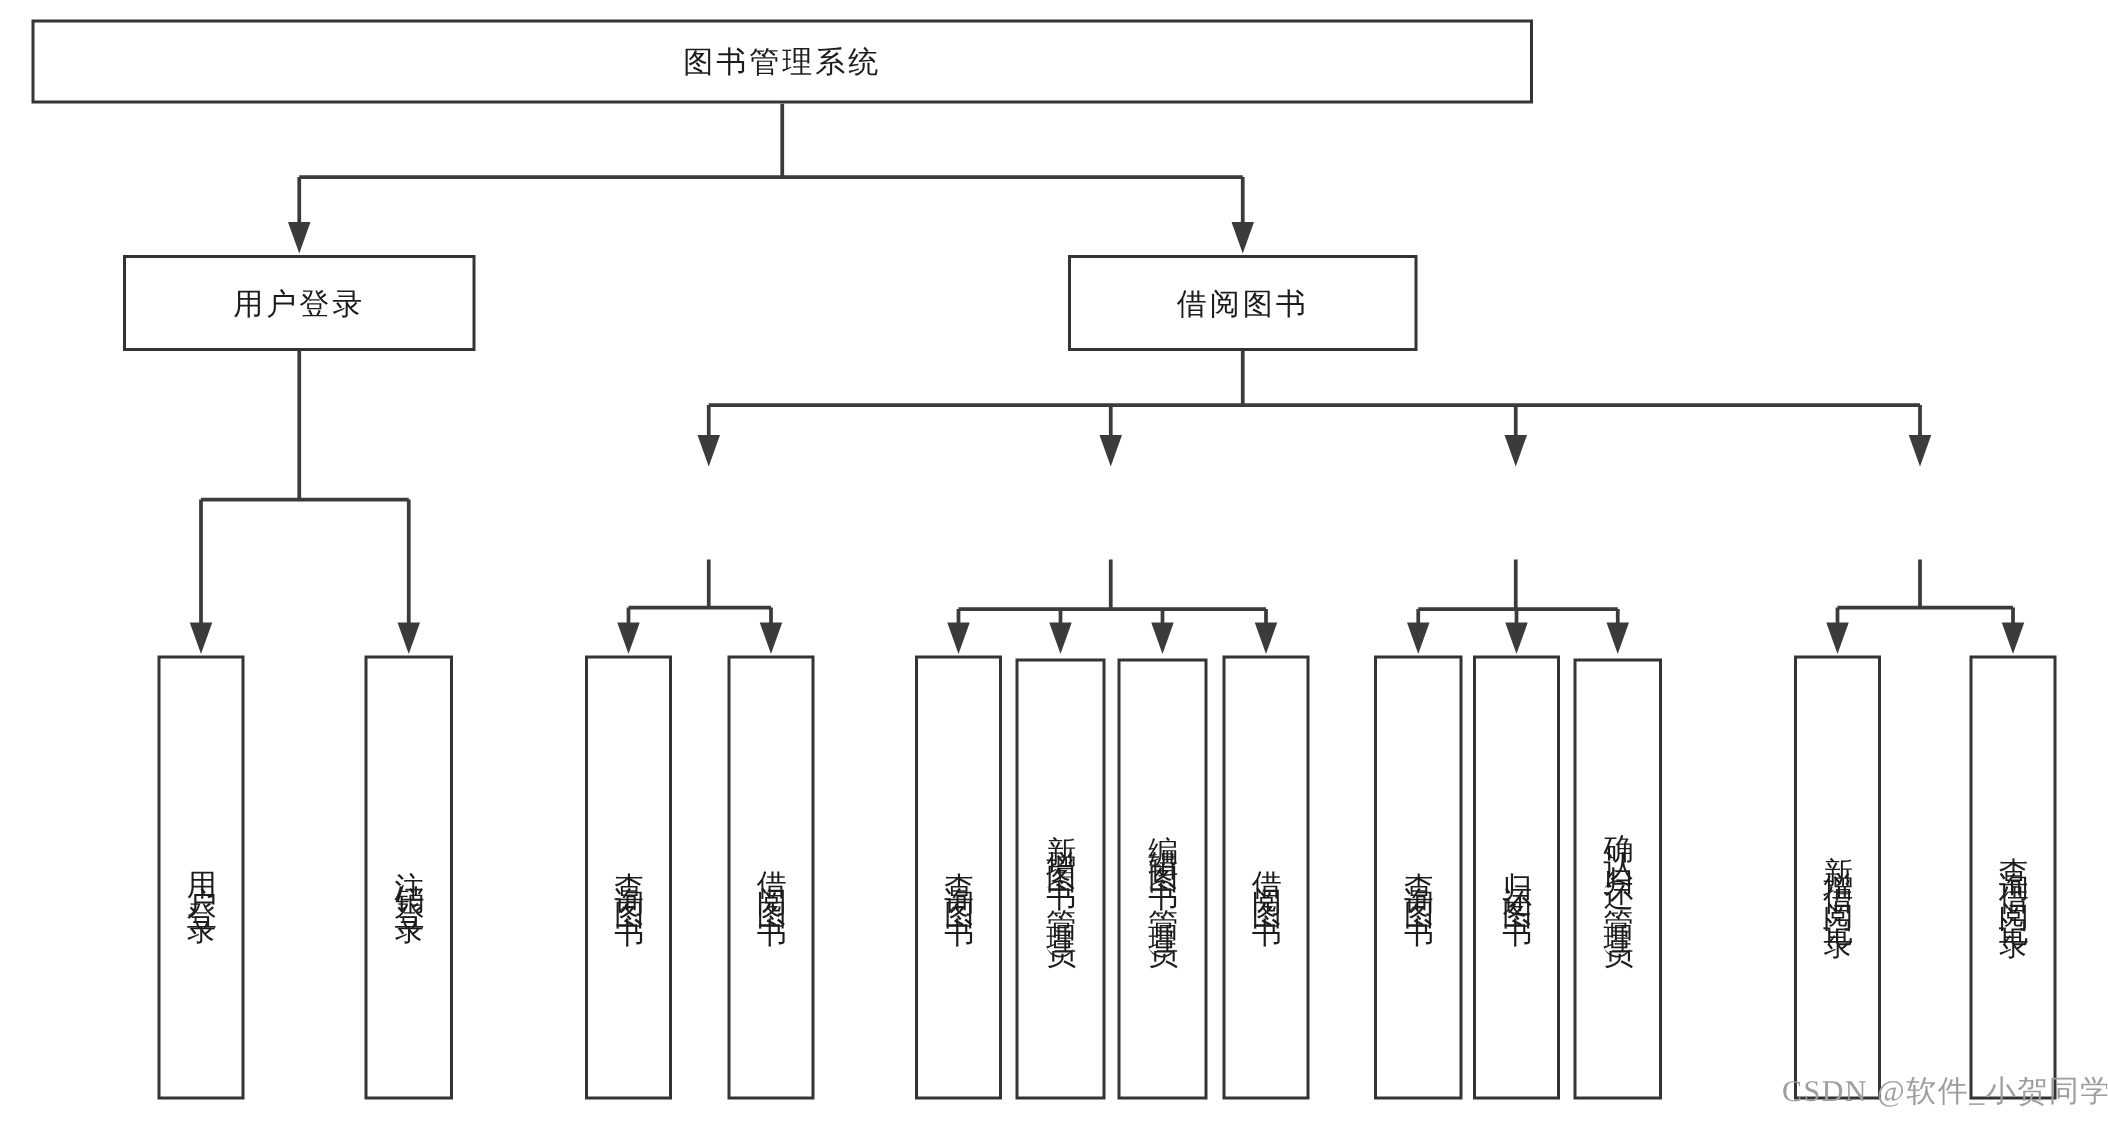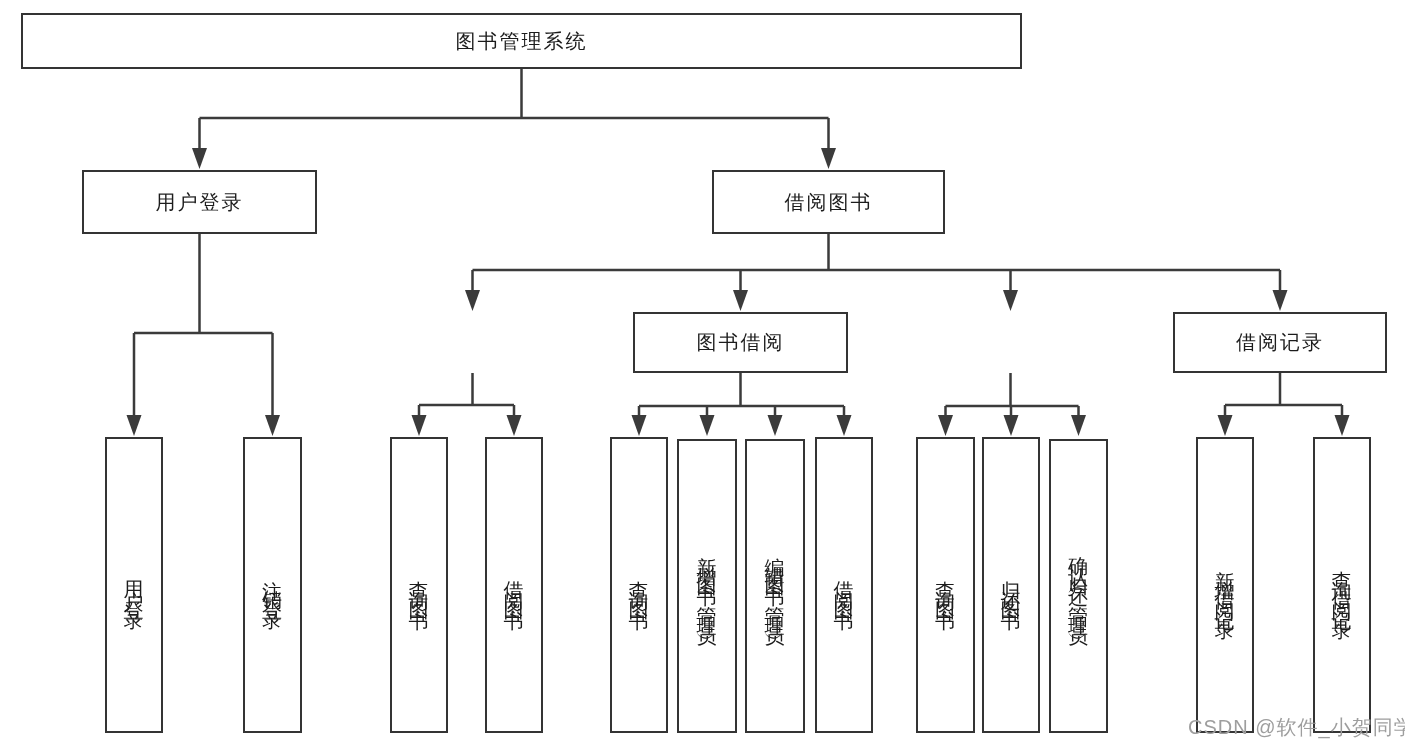--- a/index.html
+++ b/index.html
@@ -6,21 +6,21 @@
     margin: 0;
     padding: 0;
     background: #ffffff;
   }
   .canvas {
     position: relative;
     width: 1405px;
     height: 747px;
     background: #ffffff;
     overflow: hidden;
-    font-family: Liberation Sans, sans-serif;
+    font-family: Liberation Serif, serif;
     color: #1c1c1c;
   }
   .connectors {
     position: absolute;
     left: 0;
     top: 0;
     z-index: 1;
   }
   .node {
     position: absolute;
@@ -104,26 +104,20 @@
     <span>图书管理系统</span>
   </div>
 
   <div class="node hbox" style="left:82px;top:170px;width:235px;height:64px">
     <span>用户登录</span>
   </div>
   <div class="node hbox" style="left:712px;top:170px;width:233px;height:64px">
     <span>借阅图书</span>
   </div>
 
-  <div class="node hbox" style="left:633px;top:312px;width:215px;height:61px">
-    <span>图书借阅</span>
-  </div>
-  <div class="node hbox" style="left:1173px;top:312px;width:214px;height:61px">
-    <span>借阅记录</span>
-  </div>
 
   <div class="node vbox" style="left:105px;top:437px;width:58px;height:296px">
     <span>用户登录</span>
   </div>
   <div class="node vbox" style="left:243px;top:437px;width:59px;height:296px">
     <span>注销登录</span>
   </div>
 
   <div class="node vbox" style="left:390px;top:437px;width:58px;height:296px">
     <span>查询图书</span>

